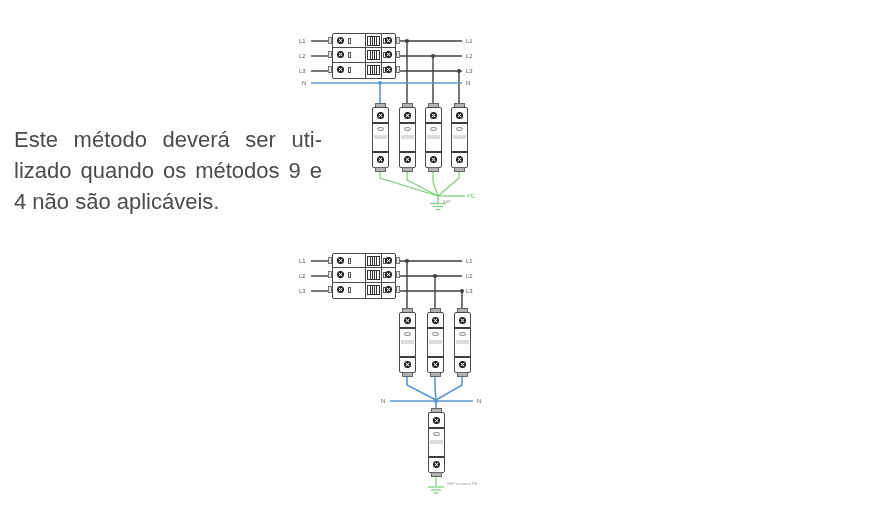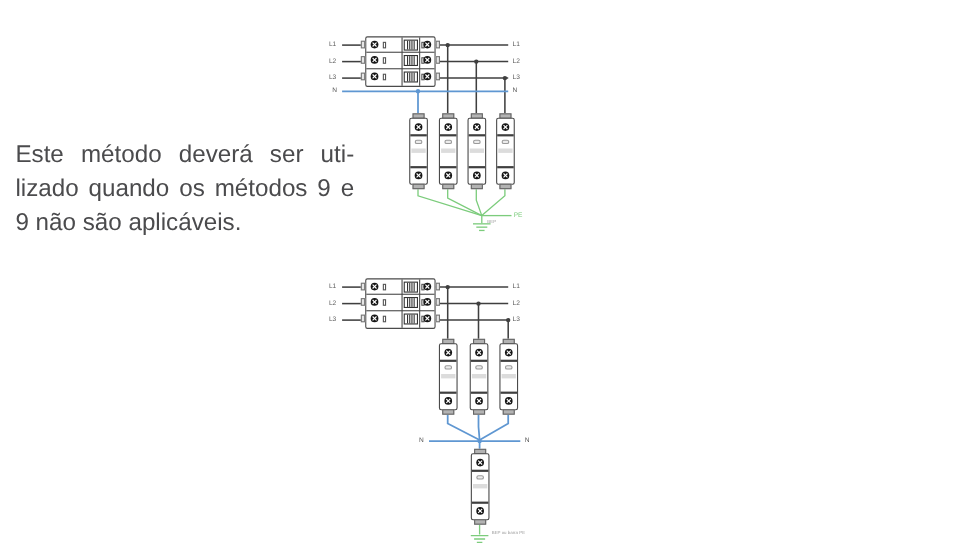--- a/index.html
+++ b/index.html
@@ -60,21 +60,21 @@
   .band{ position:absolute; left:1px; right:1px; top:27px; height:4px; background:#dcdcdc; }
 </style>
 </head>
 <body>
 
 <div class="canvas">
 
   <div class="para">
     <div class="j">Este método deverá ser uti-</div>
     <div class="j">lizado quando os métodos 9 e</div>
-    <div>9 não são aplicáveis.</div>
+    <div>4 não são aplicáveis.</div>
   </div>
 
   <svg class="wires" width="874" height="506" viewBox="0 0 874 506">
 
     <g style="stroke:var(--line);stroke-width:1.4;fill:none">
       <path d="M311 41 H332"></path>
         <path d="M311 56 H332"></path>
         <path d="M311 71 H332"></path>
       <path d="M396 41 H462"></path>
         <path d="M396 56 H462"></path>

